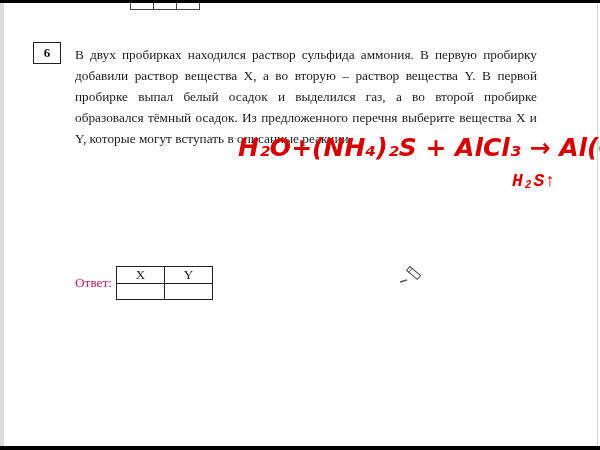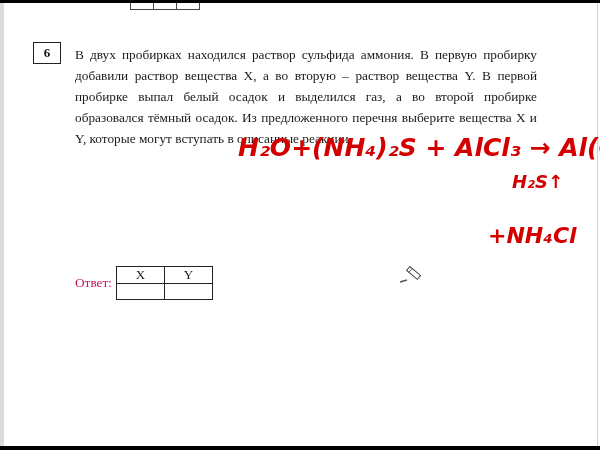--- a/index.html
+++ b/index.html
@@ -45,22 +45,21 @@
       <td>Y</td>
     </tr>
     <tr>
       <td></td>
       <td></td>
     </tr>
   </tbody>
     </table>
 
   <div class="ink" style="left:238px;top:130px;font-size:25px;">H₂O+(NH₄)₂S + AlCl₃ → Al(OH)₃</div>
-  <div class="ink" style="left:512px;top:168px;font-size:18px;">H₂S↑</div>
-  <div class="ink" style="left:488px;top:220px;font-size:22px;">+NH₄Cl</div>
+  <div class="ink" style="left:512px;top:168px;font-size:18px;font-family:Liberation Mono, monospace;">H₂S↑</div>
 
   <div class="pencil">
     <svg width="26" height="20" viewBox="0 0 26 20">
       <line x1="2" y1="17" x2="9" y2="15" stroke="#555" stroke-width="1.5"></line>
       <g transform="rotate(40 16 9)">
         <rect x="8" y="6" width="14" height="5" fill="#fff" stroke="#444" stroke-width="1"></rect>
         <line x1="11" y1="6" x2="11" y2="11" stroke="#444" stroke-width="0.8"></line>
       </g>
     </svg>
   </div>

